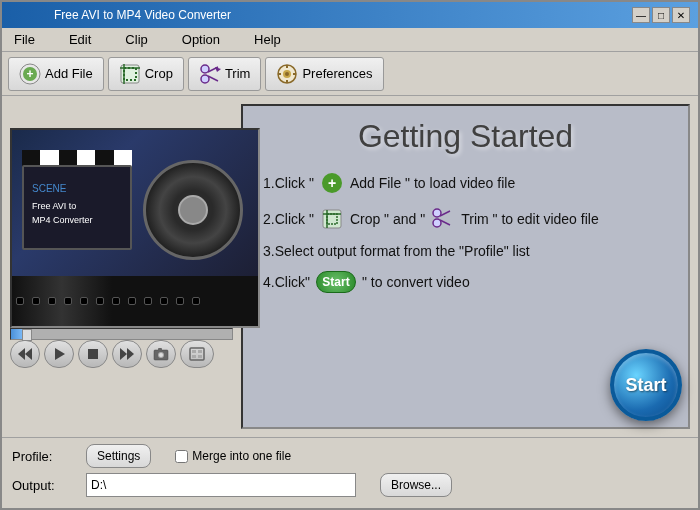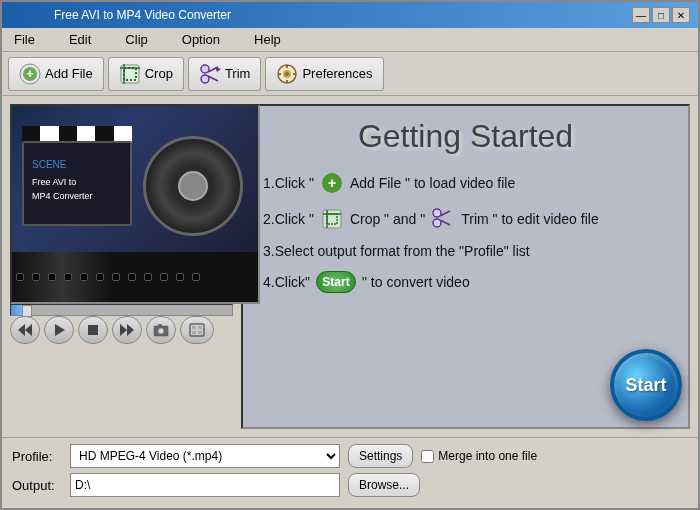--- a/index.html
+++ b/index.html
@@ -101,20 +101,21 @@
       padding: 8px;
       gap: 8px;
       background: #d4d0c8;
       overflow: hidden;
     }
     .left-panel {
       width: 223px;
       flex-shrink: 0;
       display: flex;
       flex-direction: column;
+      margin-top: 24px;
     }
     .video-preview {
       width: 250px;
       height: 200px;
       background: linear-gradient(135deg, #1a2a4a 0%, #2a3a6a 30%, #1a1a2a 100%);
       border: 2px inset #888;
       position: relative;
       overflow: hidden;
       display: flex;
       align-items: center;
@@ -290,21 +291,21 @@
     }
     .bottom-bar {
       background: #d4d0c8;
       padding: 6px 10px;
       border-top: 1px solid #a0a0a0;
       flex-shrink: 0;
     }
     .bottom-row {
       display: flex;
       align-items: center;
-      gap: 8px;
+      gap: 24px;
       margin-bottom: 5px;
     }
     .bottom-label {
       width: 50px;
       font-size: 13px;
       color: #000;
     }
     .profile-select {
       flex: 1;
       max-width: 270px;
@@ -577,21 +578,20 @@
     <div class="start-button">
       <span>Start</span>
     </div>
 
   </div>
 
   <div class="bottom-bar">
 
     <div class="bottom-row">
       <span class="bottom-label">Profile:</span>
-      <select class="profile-select"><option>HD MPEG-4 Video (*.mp4)</option><option>SD MPEG-4 Video (*.mp4)</option><option>AVI Video</option><option>MOV Video</option></select>
       <button class="small-btn">Settings</button>
       <div class="checkbox-row">
         <input type="checkbox" style="">
         <span>Merge into one file</span>
       </div>
     </div>
 
     <div class="bottom-row">
       <span class="bottom-label">Output:</span>
       <input type="text" class="output-input" value="D:\" style="">

